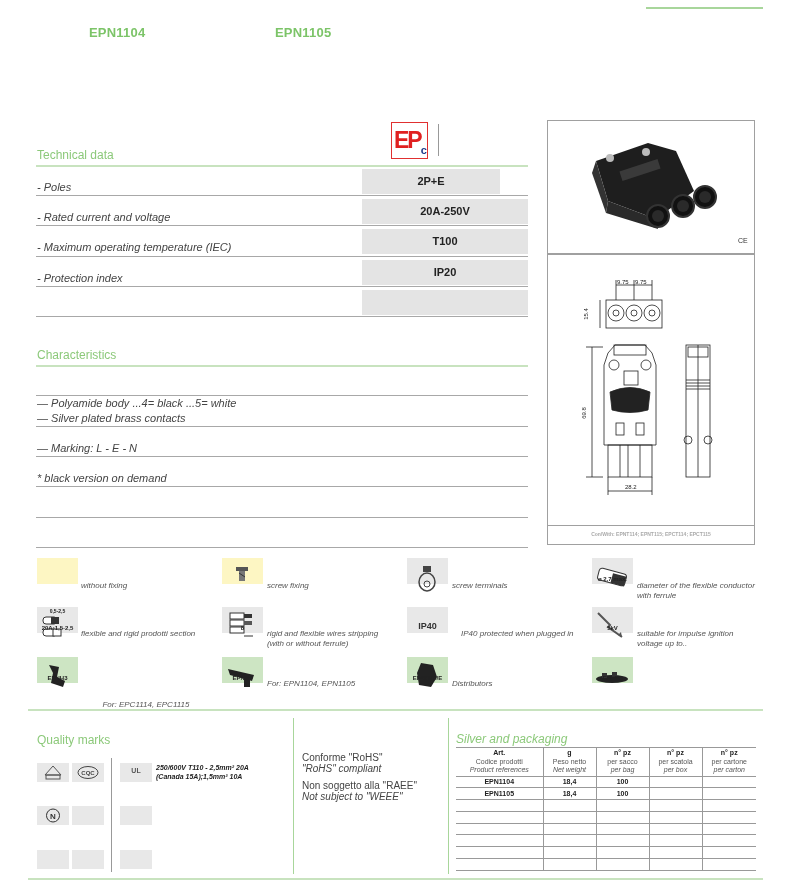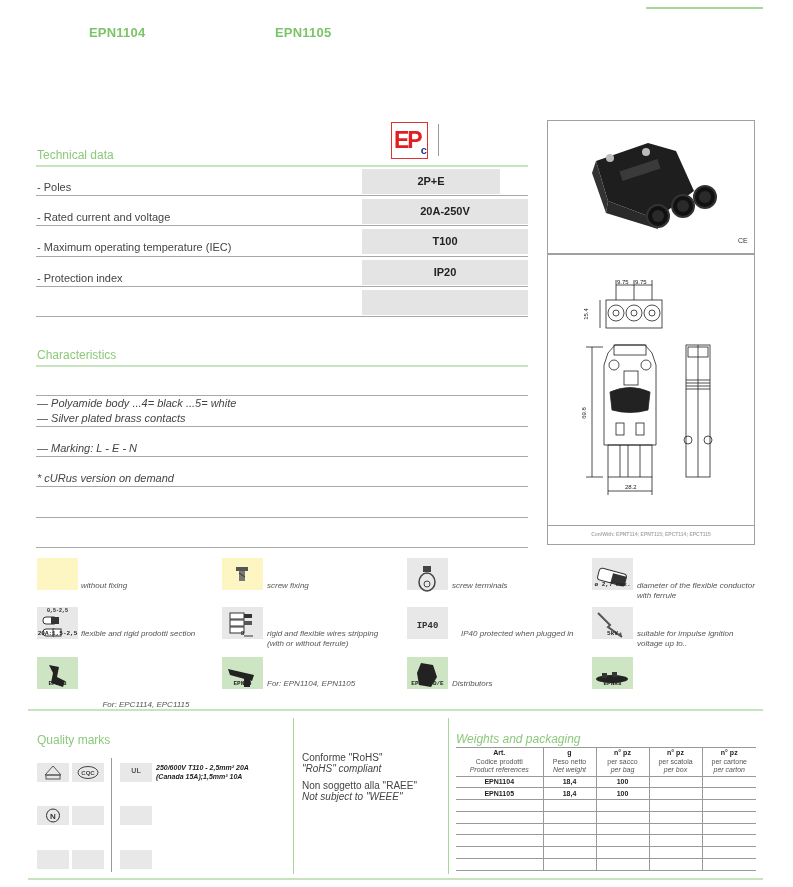--- a/index.html
+++ b/index.html
@@ -4,31 +4,31 @@
 <style>
   * { box-sizing: border-box; margin: 0; padding: 0; }
   body { width: 793px; height: 887px; background: #fff; position: relative; overflow: hidden;
          font-family: "Liberation Sans", sans-serif; color: #333; }
   .abs { position: absolute; }
   .top-line { left: 646px; top: 7px; width: 117px; height: 2px; background: #a8d69b; }
   .code { font-weight: bold; font-size: 13px; color: #7cc468; letter-spacing: 0.2px; }
   .section-title { font-size: 12px; color: #8cc97a; }
   .green-rule { height: 2px; background: #c8e3bf; }
   .gray-rule { height: 1px; background: #a8a8a8; }
-  .row-label { font-size: 11px; color: #444; }
+  .row-label { font-style: italic; font-size: 11px; color: #444; }
   .val-box { background: #e4e4e4; font-weight: bold; font-size: 11px; color: #222; text-align: center;
              padding-top: 6px; height: 25px; }
   .char-text { font-style: italic; font-size: 11px; color: #444; }
   .logo { left: 391px; top: 122px; width: 37px; height: 37px; border: 1px solid #e03030; background:#fff;
           font-weight: bold; font-size: 23px; color: #e02020; font-family: "Liberation Sans", sans-serif;
           line-height: 35px; padding-left: 2px; letter-spacing: -2px; }
   .logo small { font-size: 11px; color: #1f3a8a; letter-spacing: 0; vertical-align: -6px; }
   .logo-sep { left: 438px; top: 124px; width: 1px; height: 32px; background: #999; }
   .panel { border: 1px solid #a0a0a0; background: #fff; }
-  .icon-box { width: 41px; height: 32px; font-family: Liberation Mono, monospace; }
+  .icon-box { width: 41px; height: 26px; }
   .bg-yellow { background: #fdf6c3; }
   .bg-gray { background: #e8e8e8; }
   .bg-green { background: #cde5c3; }
   .icon-label { font-style: italic; font-size: 8px; color: #555; line-height: 10px; }
   .icon-caption { font-size: 6px; font-weight: bold; color: #222; text-align: center; position: absolute; bottom: 2px; left: 0; width: 100%; }
   .qm-box { background: #e8e8e8; width: 32px; height: 19px; }
   .vline { width: 1px; background: #999; }
   table.wp { border-collapse: collapse; font-size: 7px; color: #555; }
   table.wp th, table.wp td { border-right: 1px solid #999; border-bottom: 1px solid #999; text-align: center; height: 11.8px; }
   table.wp th:last-child, table.wp td:last-child { border-right: none; }
@@ -70,21 +70,21 @@
 
 <div class="abs section-title" style="left:37px;top:348px;">Characteristics</div>
 <div class="abs green-rule" style="left:36px;top:365px;width:492px;"></div>
 
 <div class="abs char-text" style="left:37px;top:397px;">— Polyamide body ...4= black ...5= white</div>
 <div class="abs gray-rule" style="left:36px;top:395px;width:492px;"></div>
 <div class="abs char-text" style="left:37px;top:412px;">— Silver plated brass contacts</div>
 <div class="abs gray-rule" style="left:36px;top:426px;width:492px;"></div>
 <div class="abs char-text" style="left:37px;top:442px;">— Marking: L - E - N</div>
 <div class="abs gray-rule" style="left:36px;top:456px;width:492px;"></div>
-<div class="abs char-text" style="left:37px;top:472px;">* cURus version on demand</div>
+<div class="abs char-text" style="left:37px;top:472px;">* black version on demand</div>
 <div class="abs gray-rule" style="left:36px;top:486px;width:492px;"></div>
 <div class="abs gray-rule" style="left:36px;top:517px;width:492px;"></div>
 <div class="abs gray-rule" style="left:36px;top:547px;width:492px;"></div>
 
 <div class="abs panel" style="left:547px;top:120px;width:208px;height:134px;">
   <svg width="206" height="132">
     <polygon points="48,40 100,22 128,30 146,70 108,98 60,80" fill="#1e1e1e"></polygon>
     <polygon points="48,40 60,80 58,92 44,52" fill="#333"></polygon>
     <polygon points="60,80 108,98 110,108 58,92" fill="#2a2a2a"></polygon>
     <circle cx="62" cy="37" r="4" fill="#bbb"></circle>
@@ -298,21 +298,21 @@
 
 <div class="abs" style="left:302px;top:752px;font-size:10px;color:#444;line-height:11px;">
   <div>Conforme "RoHS"</div>
   <div style="font-style:italic;">"RoHS" compliant</div>
   <div style="margin-top:6px;">Non soggetto alla "RAEE"</div>
   <div style="font-style:italic;">Not subject to "WEEE"</div>
 </div>
 
 <div class="abs vline" style="left:448px;top:718px;height:156px;background:#a8d69b;"></div>
 
-<div class="abs" style="left:456px;top:732px;font-size:12px;font-style:italic;color:#8cc97a;">Weights and packaging</div>
+<div class="abs" style="left:456px;top:732px;font-size:12px;font-style:italic;color:#8cc97a;">Silver and packaging</div>
 <div class="abs" style="left:456px;top:747px;width:300px;">
   <table class="wp" style="width:300px;">
     <thead>
       <tr>
         <th style="width:87px;"><b>Art.</b><br><span>Codice prodotti</span><br><i>Product references</i></th>
         <th style="width:53px;"><b>g</b><br><span>Peso netto</span><br><i>Net weight</i></th>
         <th style="width:53px;"><b>n° pz</b><br><span>per sacco</span><br><i>per bag</i></th>
         <th style="width:53px;"><b>n° pz</b><br><span>per scatola</span><br><i>per box</i></th>
         <th style="width:54px;"><b>n° pz</b><br><span>per cartone</span><br><i>per carton</i></th>
       </tr>

